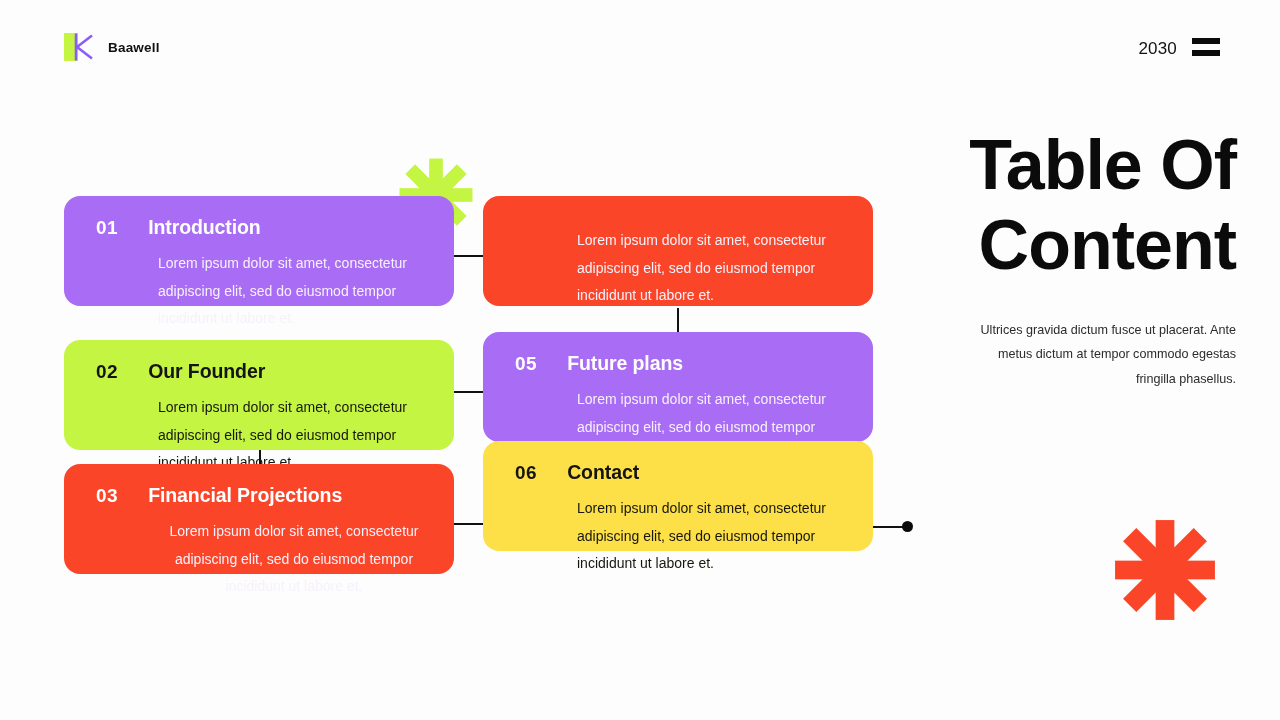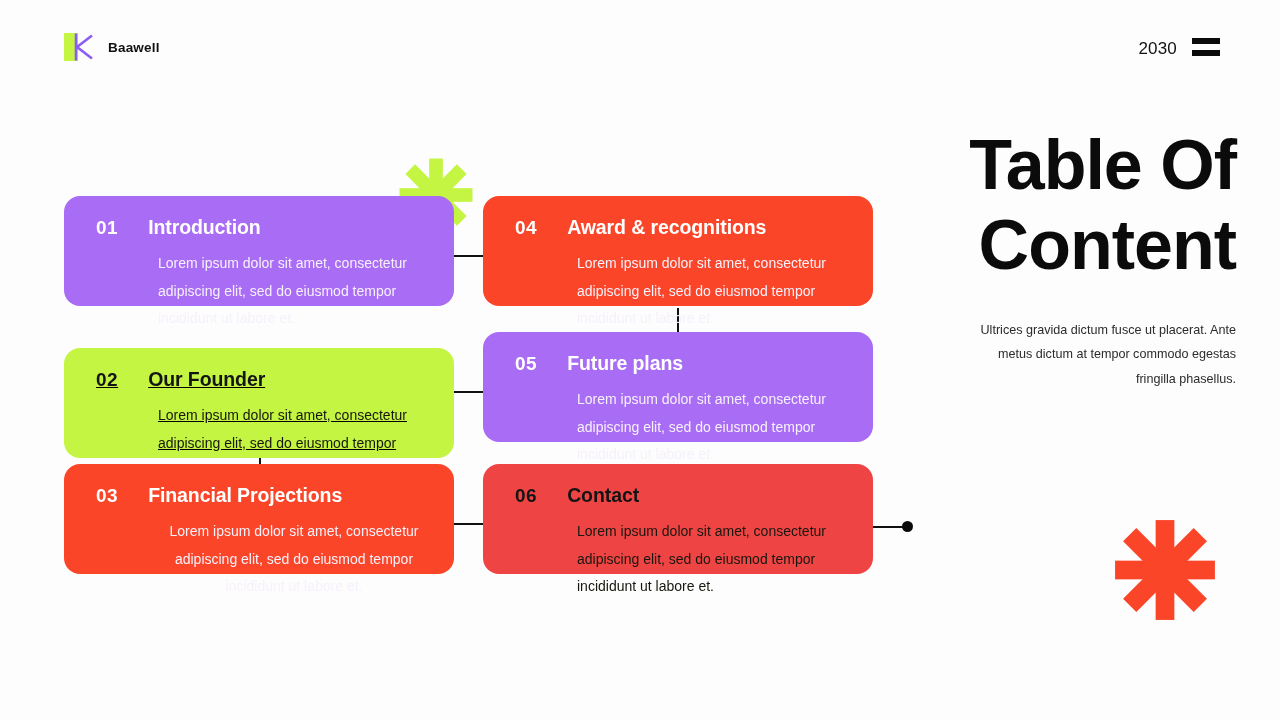--- a/index.html
+++ b/index.html
@@ -154,53 +154,49 @@
   </div>
 
   <div class="card light" style="left:64px; top:196px; background:#a96cf5;">
     <div class="head">
       <span class="num">01</span>
       <span class="title">Introduction</span>
     </div>
     <div class="body">Lorem ipsum dolor  sit amet, consectetur  adipiscing elit, sed do eiusmod tempor incididunt  ut labore et.</div>
   </div>
 
-  <div class="card dark" style="left:64px; top:348px; background:#c4f542;text-decoration:underline;">
+  <div class="card dark" style="left:64px; top:340px; background:#c4f542;">
     <div class="head">
       <span class="num">02</span>
       <span class="title">Our Founder</span>
     </div>
     <div class="body">Lorem ipsum dolor  sit amet, consectetur  adipiscing elit, sed do eiusmod tempor incididunt  ut labore et.</div>
   </div>
 
   <div class="card light" style="left:64px; top:464px; background:#fa4528;text-align:center;">
     <div class="head">
       <span class="num">03</span>
       <span class="title">Financial Projections</span>
     </div>
     <div class="body">Lorem ipsum dolor  sit amet, consectetur  adipiscing elit, sed do eiusmod tempor incididunt  ut labore et.</div>
   </div>
 
   <div class="card light" style="left:483px; top:196px; background:#fa4528;">
-    <div class="head">
-      <span class="num">04</span>
-      <span class="title">Award &amp; recognitions</span>
-    </div>
     <div class="body">Lorem ipsum dolor  sit amet, consectetur  adipiscing elit, sed do eiusmod tempor incididunt  ut labore et.</div>
   </div>
 
   <div class="card light" style="left:483px; top:332px; background:#a96cf5;">
     <div class="head">
       <span class="num">05</span>
       <span class="title">Future plans</span>
     </div>
     <div class="body">Lorem ipsum dolor  sit amet, consectetur  adipiscing elit, sed do eiusmod tempor incididunt  ut labore et.</div>
   </div>
 
-  <div class="card dark" style="left:483px; top:464px; background:#ef4444;">
+  <div class="card dark" style="left:483px; top:441px; background:#fde047;">
     <div class="head">
       <span class="num">06</span>
       <span class="title">Contact</span>
     </div>
     <div class="body">Lorem ipsum dolor  sit amet, consectetur  adipiscing elit, sed do eiusmod tempor incididunt  ut labore et.</div>
   </div>
 
   <div class="right-col">
     <div class="toc-title">
       <div>Table Of</div>

